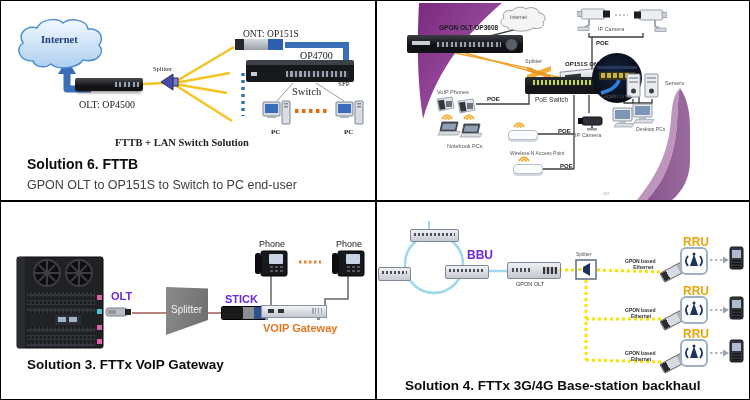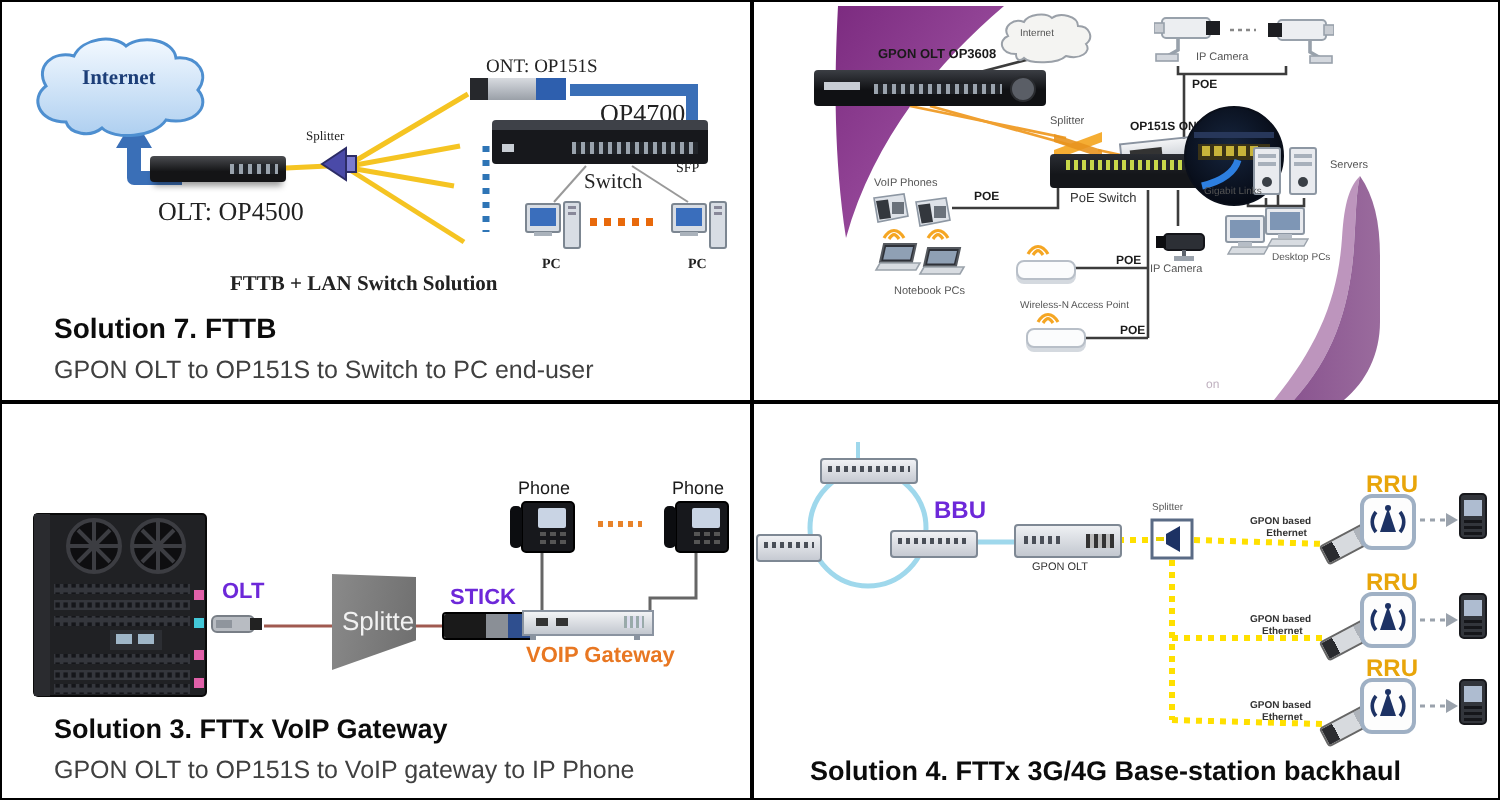--- a/index.html
+++ b/index.html
@@ -9,21 +9,21 @@
   .hdiv{position:absolute;left:0;top:199px;width:750px;height:2px;background:#000}
   .quad{position:absolute;width:372px;height:197px}
   #q1{left:2px;top:2px} #q2{left:376px;top:2px} #q3{left:2px;top:201px} #q4{left:376px;top:201px}
   .abs{position:absolute}
   .lbl{position:absolute;white-space:nowrap;color:#222;line-height:1.1}
   .serif{font-family:"Liberation Serif",serif}
   .b{font-weight:bold}
   .i{}
   .f5{font-size:5px}.f55{font-size:5.5px}.f6{font-size:6px}.f65{font-size:6.5px}
   .f7{font-size:7px}.f9{font-size:9px}.f95{font-size:9.5px}
-  .f10{font-size:13px}.f105{font-size:10.5px}.f11{font-size:11px}.f12{font-size:12px}
+  .f10{font-size:10px}.f105{font-size:10.5px}.f11{font-size:11px}.f12{font-size:12px}
   .heading{position:absolute;font-weight:bold;font-size:13.5px;color:#0c0c0c;white-space:nowrap}
   .subtitle{position:absolute;font-size:12.5px;color:#404040;white-space:nowrap}
   .wires{position:absolute;left:0;top:0}
   .yellow{color:#6d28d9}.orange{color:#e87722}
   .rack{position:absolute;border-radius:2px}
   .bbu{position:absolute;background:linear-gradient(#f0f1f4,#c6cad2);border:1px solid #7e8894;border-radius:2px}
   .bbu .strip{position:absolute;left:3px;right:3px;top:3px;height:3px;
        background:repeating-linear-gradient(90deg,#4a4f58 0 2px,rgba(0,0,0,0) 2px 4px)}
   .ports{position:absolute;background:repeating-linear-gradient(90deg,#9aa3ad 0 2px,#22252a 2px 4.5px)}
 </style>
@@ -103,21 +103,21 @@
       <rect x="1" y="2" width="17" height="14" rx="1" fill="#d8dde4" stroke="#7c8691"></rect>
       <rect x="3" y="4" width="13" height="9" fill="#3a6ebc"></rect>
       <rect x="5" y="16" width="9" height="2" fill="#aab2bb"></rect>
       <rect x="20" y="1" width="8" height="23" rx="1" fill="#d8dde4" stroke="#7c8691"></rect>
       <rect x="22" y="3" width="4" height="1.5" fill="#889"></rect>
         <rect x="22" y="6" width="4" height="1.5" fill="#889"></rect>
     </svg>
     <div class="lbl serif f7 b" style="left:341px;top:126px">PC</div>
 
     <div class="lbl serif f105 b" style="left:112px;top:134px">FTTB + LAN Switch Solution</div>
-    <div class="heading" style="left:24px;top:153px;font-size:14px">Solution 7. FTTB</div>
+    <div class="heading" style="left:24px;top:153px;font-size:14px">Solution 6. FTTB</div>
     <div class="subtitle" style="left:24px;top:175px">GPON OLT to OP151S to Switch to PC end-user</div>
   </div>
 
   <div class="quad" id="q2">
     <svg class="wires" width="372" height="197">
       <defs>
         <linearGradient id="wg" x1="0" y1="0" x2="1" y2="1">
           <stop offset="0" stop-color="#7c2b80"></stop>
             <stop offset="1" stop-color="#a95fad"></stop>
         </linearGradient>
@@ -387,21 +387,20 @@
           <rect x="21" y="16" width="3" height="2"></rect>
           <rect x="26" y="16" width="3" height="2"></rect>
         <rect x="16" y="20" width="3" height="2"></rect>
           <rect x="21" y="20" width="3" height="2"></rect>
           <rect x="26" y="20" width="3" height="2"></rect>
       </g>
       <rect x="1" y="3" width="6" height="21" rx="2.5" fill="#0c0d10"></rect>
     </svg>
 
     <div class="heading" style="left:24px;top:155px">Solution 3. FTTx VoIP Gateway</div>
-    <div class="subtitle" style="left:24px;top:176px">GPON OLT to OP151S to VoIP gateway to IP Phone</div>
   </div>
 
   <div class="quad" id="q4">
     <svg class="wires" width="372" height="197">
       <circle cx="57" cy="62" r="29" fill="none" stroke="#9fd8ec" stroke-width="2.5"></circle>
       <line x1="52" y1="19" x2="52" y2="27" stroke="#9fd8ec" stroke-width="2"></line>
       <line x1="110" y1="69" x2="133" y2="69" stroke="#9fd8ec" stroke-width="2.5"></line>
       <g stroke="#ffe000" stroke-width="3" stroke-dasharray="3 3" fill="none">
         <path d="M182,68 L198,68"></path>
         <path d="M220,68 L286,70"></path>

